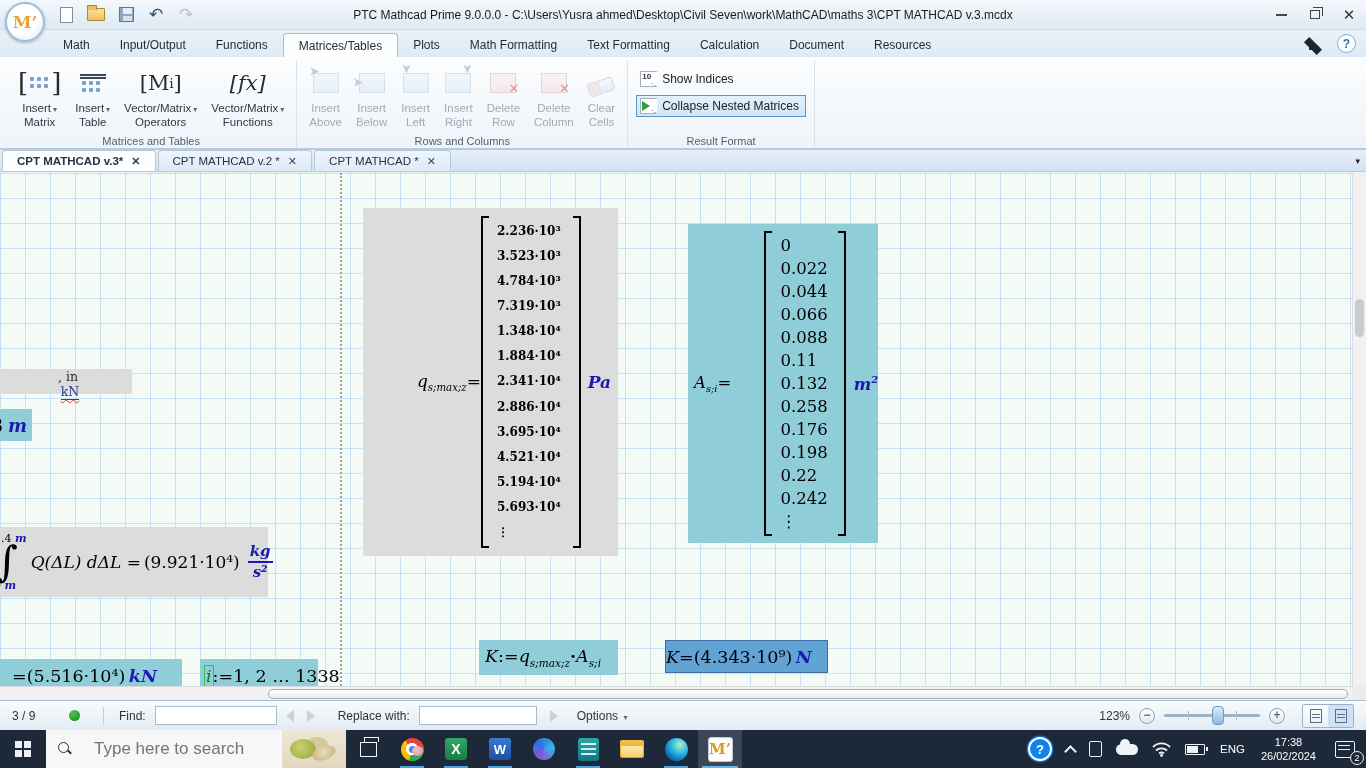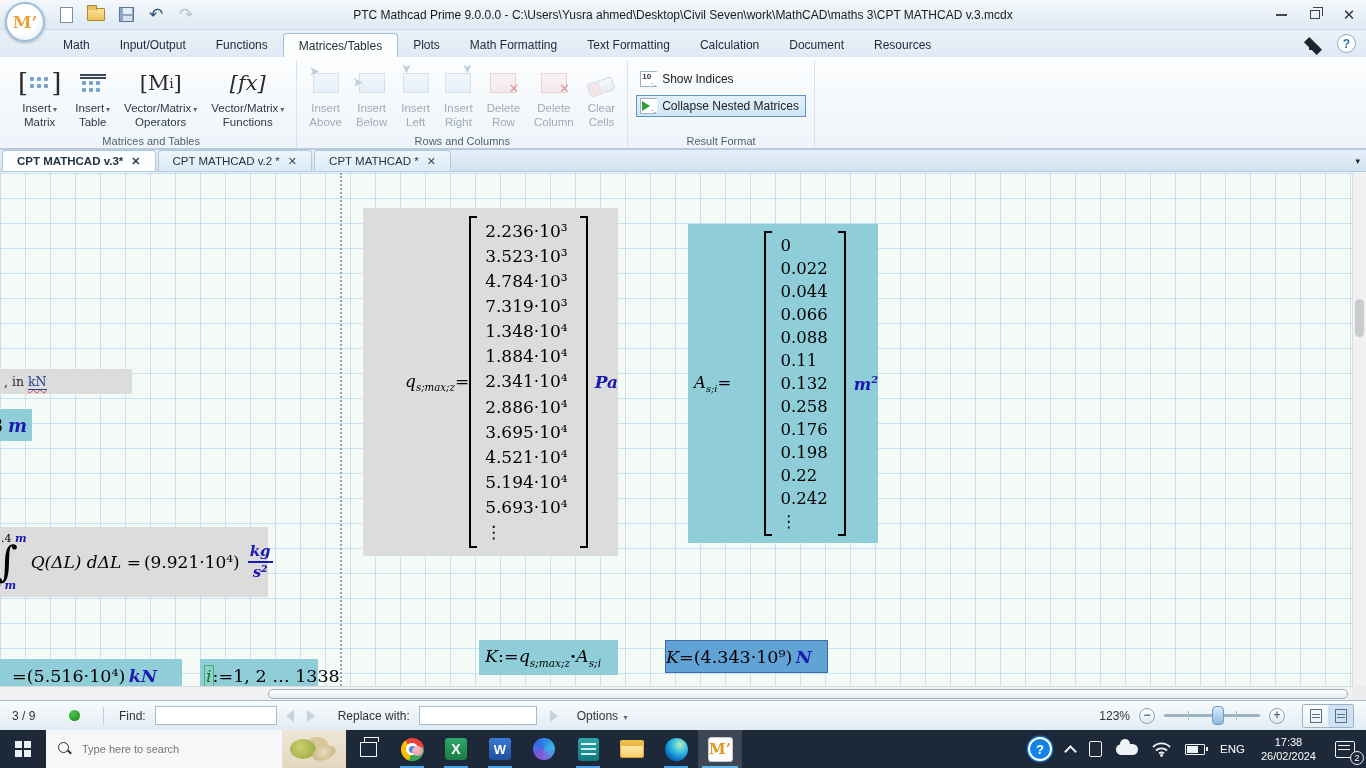--- a/index.html
+++ b/index.html
@@ -120,21 +120,21 @@
 
   .math { font-family:"DejaVu Serif",serif; color:#000; }
   .it { font-style:italic; }
   .u { color:#1a1ab0; font-weight:bold; font-style:italic; font-family:"DejaVu Serif",serif; }
   sub { font-size:60%; }
 
   .hl-gray { background:#dcdcdc; }
   .hl-teal { background:#8fced9; }
 
   .kn-note { position:absolute; left:0; top:196px; width:132px; height:25px; display:flex;
-    align-items:center; padding-left:4px; font-size:12.5px; color:#2d2d2d; }
+    align-items:center; padding-left:4px; font-size:12.5px; color:#2d2d2d;flex-direction:column; }
   .kn-note .kn { color:#24408e; border-bottom:1px solid #24408e;
     text-decoration:underline wavy #d84040; text-underline-offset:3px; text-decoration-thickness:1px; margin-left:4px; }
 
   .depth-note { position:absolute; left:-8px; top:236px; width:40px; height:32px; display:flex;
     align-items:center; justify-content:flex-end; padding-right:5px; gap:5px; font-size:18px; }
 
   .integral-blk { position:absolute; left:0; top:354px; width:268px; height:70px;
     display:flex; align-items:center; font-size:17px; padding-left:0; }
   .int-col { display:flex; flex-direction:column; align-items:flex-start; line-height:1; margin-left:-6px; }
   .int-lim { font-size:11px; white-space:nowrap; }
@@ -147,21 +147,21 @@
   .frac .num { border-bottom:2px solid #1a1ab0; padding:0 2px 1px; }
   .frac .den { padding-top:1px; }
 
   .eqblock { position:absolute; display:flex; align-items:center; }
   .mx { display:flex; align-items:stretch; }
   .mx-br { width:8px; border-top:2px solid #000; border-bottom:2px solid #000; }
   .mx-br.l { border-left:2px solid #000; }
   .mx-br.r { border-right:2px solid #000; }
   .mx-vals { display:flex; flex-direction:column; justify-content:center; padding:3px 12px 3px 8px; }
   .q-blk { left:363px; top:35px; width:255px; height:348px; font-size:17px; }
-  .q-blk .mx-vals .mrow { height:25.1px; line-height:25.1px; white-space:nowrap; font-size:17px; }
+  .q-blk .mx-vals .mrow { height:25.1px; line-height:25.1px; white-space:nowrap; font-size:12px;font-weight:bold; }
   .q-label { margin-left:8px; width:110px; white-space:nowrap;text-align:right; }
   .q-unit { margin-left:7px; font-size:17px; }
   .a-blk { left:688px; top:51px; width:190px; height:319px; font-size:16.5px; }
   .a-blk .mx-vals { padding:3px 10px 3px 8px; }
   .a-blk .mx-vals .mrow { height:23px; line-height:23px; white-space:nowrap; font-size:16.5px; }
   .a-label { margin-left:6px; width:76px; white-space:nowrap; }
   .a-unit { margin-left:8px; font-size:16.5px; }
   .sup { font-size:60%; vertical-align:super; }
 
   .kdef-blk { left:479px; top:467px; width:139px; height:35px; padding-left:6px; font-size:17.5px; white-space:nowrap; }
@@ -206,21 +206,21 @@
   
   .taskbar { position:absolute; left:0; top:730px; width:1366px; height:38px; background:#1d2838;
     display:flex; align-items:stretch; color:#fff; }
   .tb-btn { width:46px; display:flex; align-items:center; justify-content:center; position:relative; }
   .win-logo { display:grid; grid-template-columns:7px 7px; grid-auto-rows:7px; gap:1.5px; }
   .win-logo i { background:#e9eff5; }
   .tb-search { width:300px; background:#f6f7f8; display:flex; align-items:center; gap:10px; padding:0 0 0 12px; position:relative; overflow:hidden; }
   .mag { position:relative; width:14px; height:14px; flex:none; }
   .mag::before { content:""; position:absolute; left:0; top:0; width:9px; height:9px; border:1.8px solid #333; border-radius:50%; }
   .mag::after { content:""; position:absolute; left:9px; top:9px; width:5px; height:1.8px; background:#333; transform:rotate(45deg); }
-  .tb-search input { border:none; outline:none; background:transparent; font-size:11px; color:#444; width:160px; font-family:"Liberation Sans",sans-serif; }
+  .tb-search input { border:none; outline:none; background:transparent; font-size:17px; color:#444; width:160px; font-family:"Liberation Sans",sans-serif;margin-left:12px; }
   .pistachio { position:absolute; right:0; top:0; width:64px; height:38px; background:linear-gradient(#efe8d8,#e2d6bd); }
   .pistachio::before { content:""; position:absolute; left:8px; top:9px; width:26px; height:20px; border-radius:50%;
     background:radial-gradient(circle at 40% 40%, #cdd26e, #8fa23e); box-shadow:14px -4px 0 -2px #d9c79b; }
   .pistachio::after { content:""; position:absolute; left:30px; top:16px; width:24px; height:14px; border-radius:50%;
     background:radial-gradient(circle at 50% 40%, #e8dcba, #c4ae7e); transform:rotate(-20deg); }
   .appbtn { width:44px; display:flex; align-items:center; justify-content:center; position:relative; }
   .appbtn.running::after { content:""; position:absolute; left:10px; right:10px; bottom:0; height:2px; background:#4aa3e8; }
   .appbtn.active { background:rgba(255,255,255,.14); }
   .appbtn.active::after { left:4px; right:4px; background:#63b6f0; }
 

